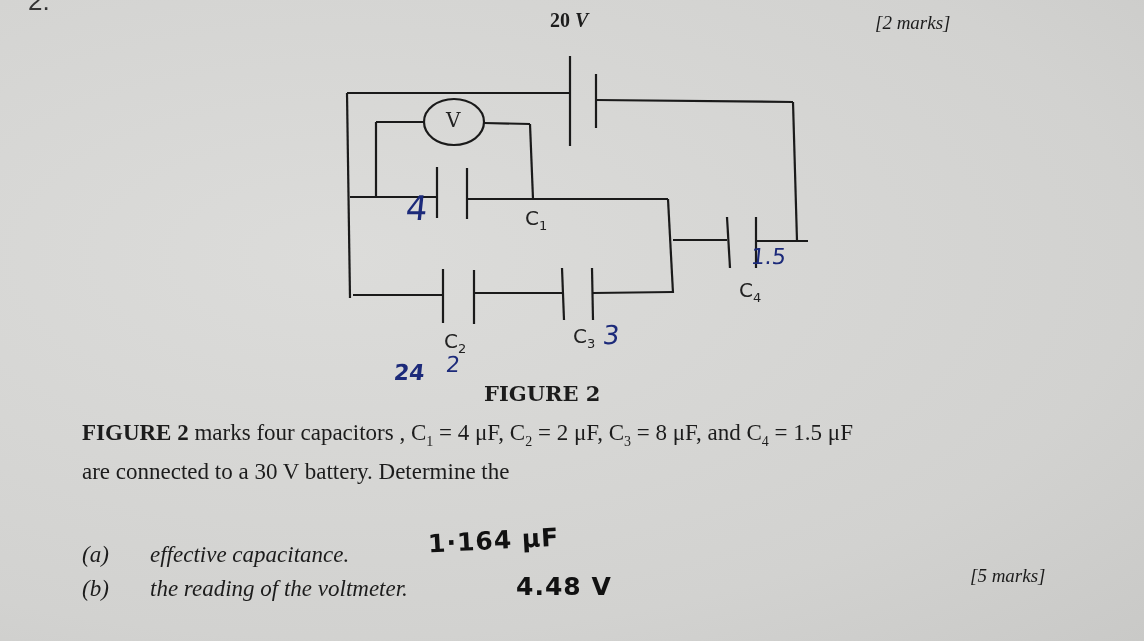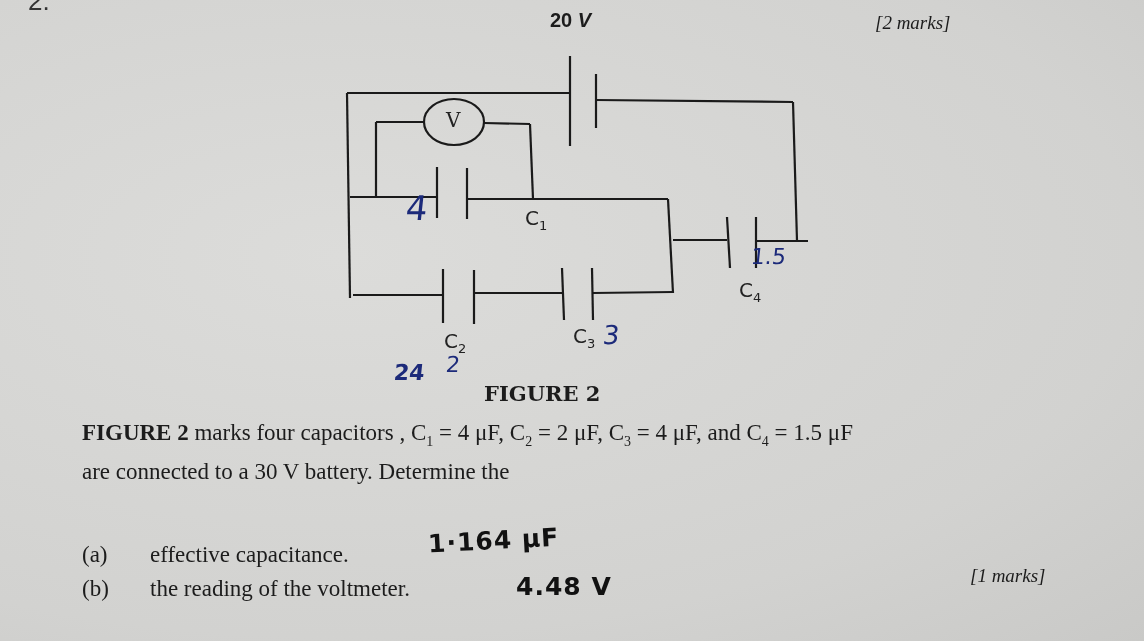--- a/index.html
+++ b/index.html
@@ -8,33 +8,33 @@
     background: #d6d6d4;
     background-image: radial-gradient(ellipse at 30% 40%, #dcdcda 0%, #d2d2d0 70%, #c9c9c7 100%);
     font-family: "Liberation Serif", "DejaVu Serif", serif;
     color: #1c1c1c;
   }
   .abs { position: absolute; white-space: nowrap; }
   .qnum { left: 28px; top: -14px; font-size: 26px; font-family: "Liberation Sans", sans-serif; color: #333; }
   .marks { font-style: italic; font-size: 19px; }
   .marks-top { left: 875px; top: 12px; }
   .marks-bottom { left: 970px; top: 565px; }
-  .volt-label { left: 550px; top: 9px; font-size: 20px; font-weight: bold; font-family: Liberation Sans, sans-serif; }
+  .volt-label { left: 550px; top: 9px; font-size: 20px; font-weight: bold; font-family: Liberation Serif, serif; }
   .volt-label i { font-style: italic; }
   svg.circuit { position: absolute; left: 0; top: 0; }
   .lbl { font-family: "DejaVu Sans", sans-serif; font-size: 20px; color: #222; }
   .lbl sub { font-size: 13px; }
   .hand { font-family: "DejaVu Sans", sans-serif; color: #1c2a7a; font-size: 24px; transform: skew(-6deg); }
   .fig-title { left: 484px; top: 381px; font-size: 21px; font-weight: bold; font-family: "DejaVu Serif", serif; }
   .para { font-size: 23px; left: 82px; }
   .para b { font-weight: bold; }
   .line1 { top: 420px; }
   .line2 { top: 459px; }
   .para sub { font-size: 14px; }
-  .item { font-size: 23px; }
+  .item { font-size: 23px; font-style: italic; }
   .item-a { left: 82px; top: 542px; }
   .item-b { left: 82px; top: 576px; }
   .item .letter { display: inline-block; width: 68px; }
   .ans { font-family: "DejaVu Sans", sans-serif; font-weight: bold; color: #111; font-size: 25px; letter-spacing: 1px; }
   .ans-a { left: 428px; top: 526px; transform: rotate(-3deg); }
   .ans-b { left: 516px; top: 572px; text-align: right; }
 </style>
 </head>
 <body>
 
@@ -90,22 +90,22 @@
 <div class="abs lbl" style="left:739px; top:278px;"><span>C</span><sub>4</sub></div>
 
 <div class="abs hand" style="left:406px; top:188px; font-size:34px;">4</div>
 <div class="abs hand" style="left:446px; top:352px; font-size:22px;">2</div>
 <div class="abs hand" style="left:603px; top:320px; font-size:26px;">3</div>
 <div class="abs hand" style="left:751px; top:244px; font-size:22px;">1.5</div>
 <div class="abs hand" style="left:394px; top:360px; font-size:22px; font-weight:bold;">24</div>
 
 <div class="abs fig-title">FIGURE 2</div>
 
-<div class="abs para line1"><b>FIGURE 2</b><span> marks four capacitors , </span><span>C</span><sub>1</sub><span> = 4 μF, </span><span>C</span><sub>2</sub><span> = 2 μF, </span><span>C</span><sub>3</sub><span> = 4 μF, and </span><span>C</span><sub>4</sub><span> = 1.5 μF</span></div>
+<div class="abs para line1"><b>FIGURE 2</b><span> marks four capacitors , </span><span>C</span><sub>1</sub><span> = 4 μF, </span><span>C</span><sub>2</sub><span> = 2 μF, </span><span>C</span><sub>3</sub><span> = 8 μF, and </span><span>C</span><sub>4</sub><span> = 1.5 μF</span></div>
 <div class="abs para line2">are connected to a 30 V battery. Determine the</div>
 
 <div class="abs item item-a"><span class="letter">(a)</span><span>effective capacitance.</span></div>
 <div class="abs ans ans-a">1·164 μF</div>
 
 <div class="abs item item-b"><span class="letter">(b)</span><span>the reading of the voltmeter.</span></div>
 <div class="abs ans ans-b">4.48 V</div>
 
-<div class="abs marks marks-bottom">[1 marks]</div>
+<div class="abs marks marks-bottom">[5 marks]</div>
 
 </body></html>

